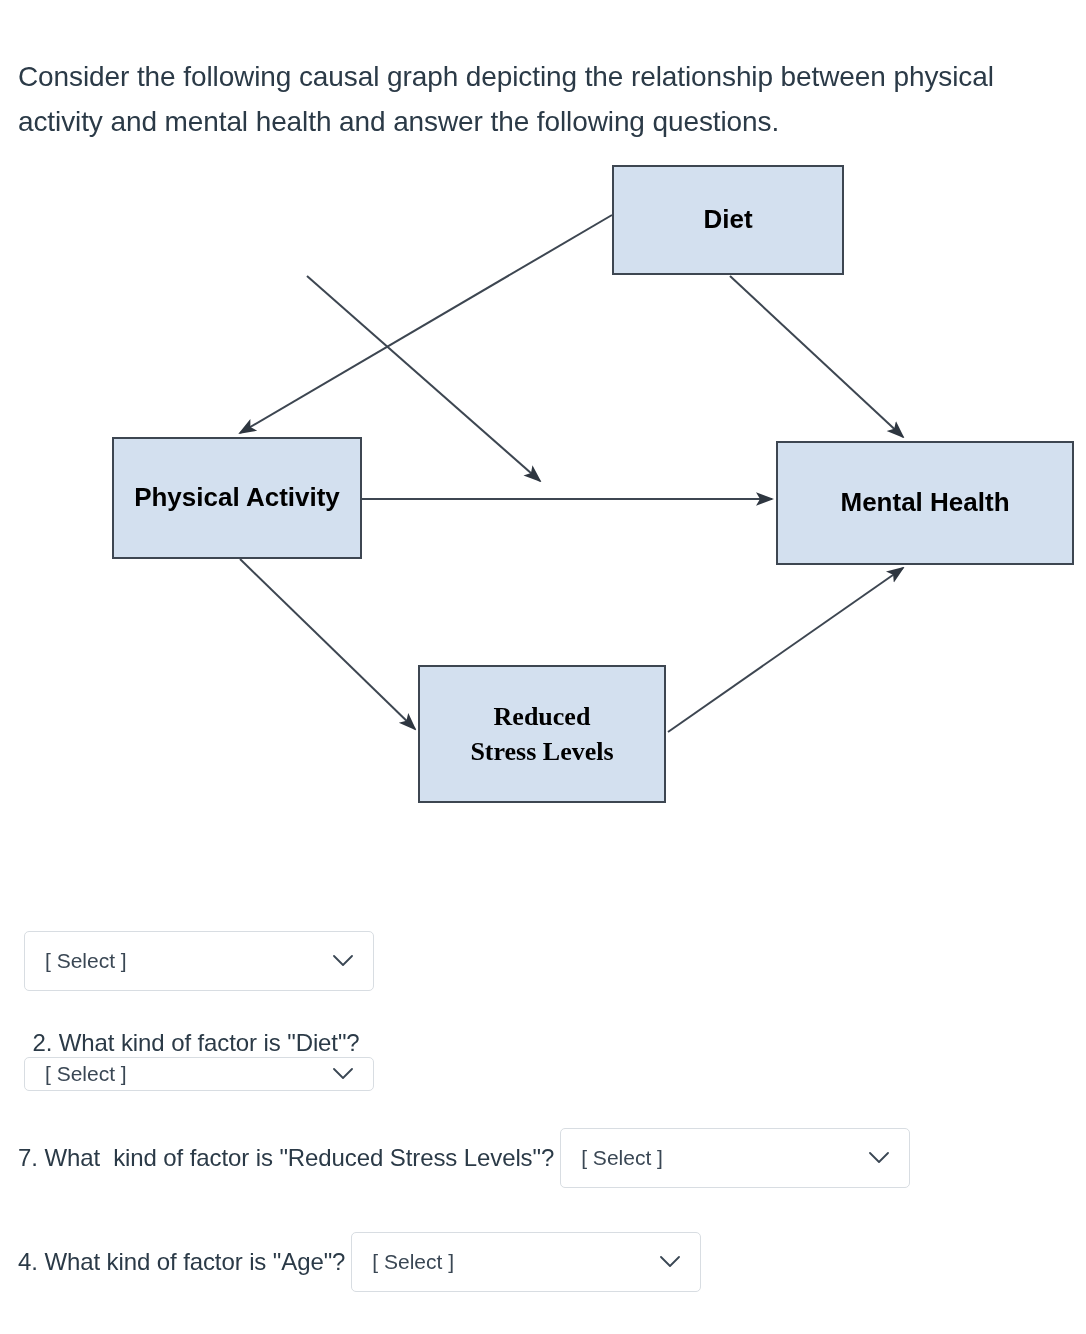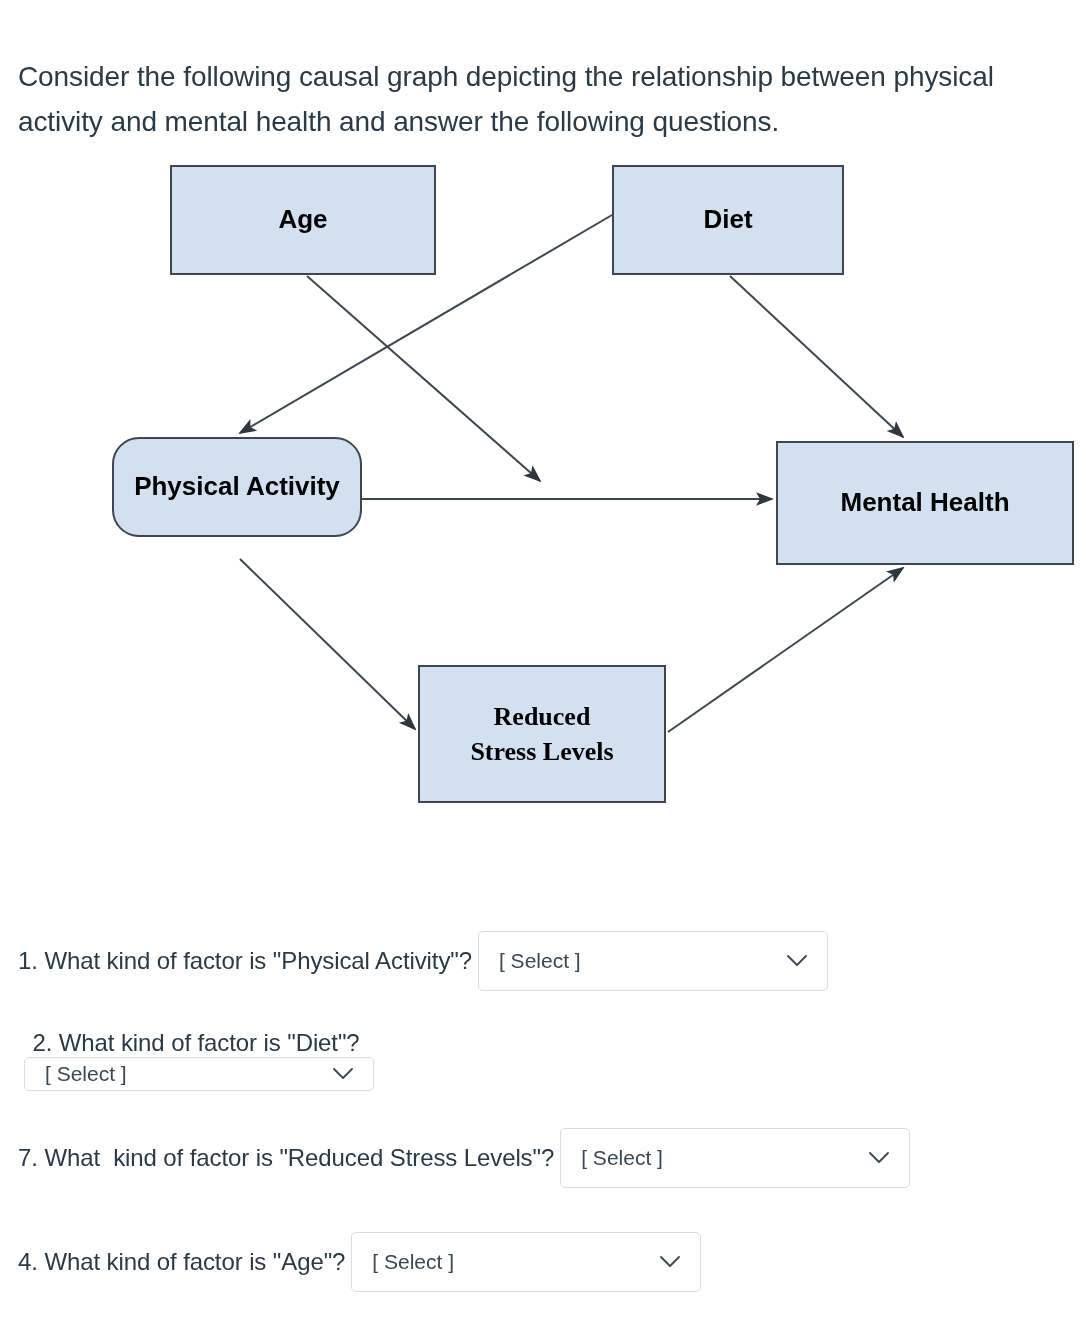--- a/index.html
+++ b/index.html
@@ -55,21 +55,21 @@
     color: #000000;
     font-weight: bold;
     font-size: 26px;
     line-height: 1.35;
     font-family: "Liberation Sans", sans-serif;
     z-index: 2;
   }
 
   #node-age        { left: 170px; top: 25px;  width: 266px; height: 110px; }
   #node-diet       { left: 612px; top: 25px;  width: 232px; height: 110px; }
-  #node-physical   { left: 112px; top: 297px; width: 250px; height: 100px; border-radius: 27px; }
+  #node-physical   { left: 112px; top: 297px; width: 250px; height: 122px; }
   #node-mental     { left: 776px; top: 301px; width: 298px; height: 124px; }
   #node-stress     { left: 418px; top: 525px; width: 248px; height: 138px; font-family: Liberation Serif, serif; }
 
   
   .question-row {
     position: absolute;
     display: flex;
     align-items: center;
     left: 18px;
     height: 62px;
@@ -141,33 +141,31 @@
 
     <line x1="730" y1="136" x2="903" y2="297" stroke="#3d4651" stroke-width="2" marker-end="url(#arrowhead)"></line>
 
     <line x1="362" y1="359" x2="772" y2="359" stroke="#3d4651" stroke-width="2" marker-end="url(#arrowhead)"></line>
 
     <line x1="240" y1="419" x2="415" y2="589" stroke="#3d4651" stroke-width="2" marker-end="url(#arrowhead)"></line>
 
     <line x1="668" y1="592" x2="903" y2="428" stroke="#3d4651" stroke-width="2" marker-end="url(#arrowhead)"></line>
   </svg>
 
-  <div class="node-box" id="node-age">Age</div>
 
   <div class="node-box" id="node-diet">Diet</div>
 
   <div class="node-box" id="node-physical">Physical Activity</div>
 
   <div class="node-box" id="node-mental">Mental Health</div>
 
   <div class="node-box" id="node-stress">Reduced<br>Stress Levels</div>
 </div>
 
 <div class="question-row" id="question-1">
-  <span class="question-label">1. What kind of factor is "Physical Activity"?</span>
   <div class="select-box" id="select-1">
     <span class="select-value">[ Select ]</span>
     <span class="chevron">
       <svg width="20" height="12" viewBox="0 0 20 12">
         <path d="M1 1 L10 10 L19 1" fill="none" stroke="#3a4754" stroke-width="1.8" stroke-linecap="round" stroke-linejoin="round"></path>
       </svg>
     </span>
   </div>
 </div>
 

